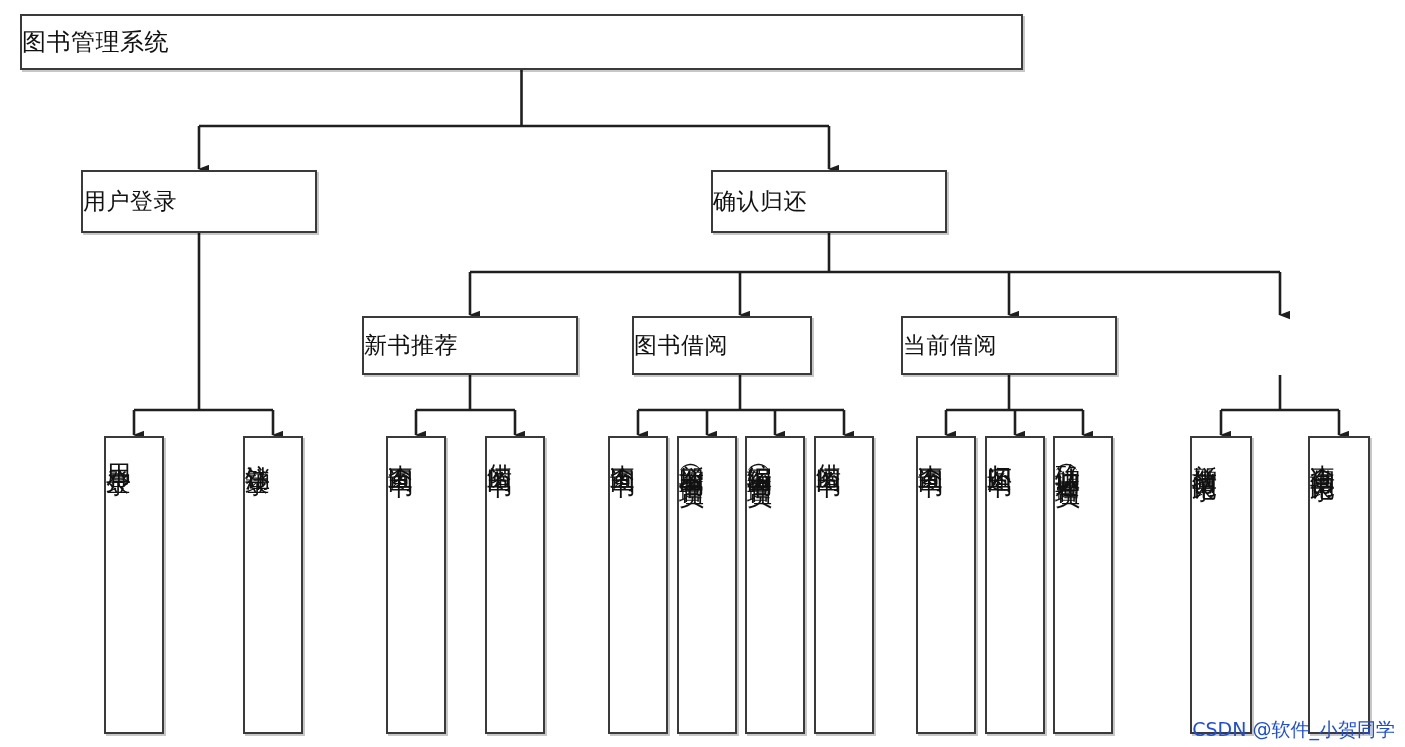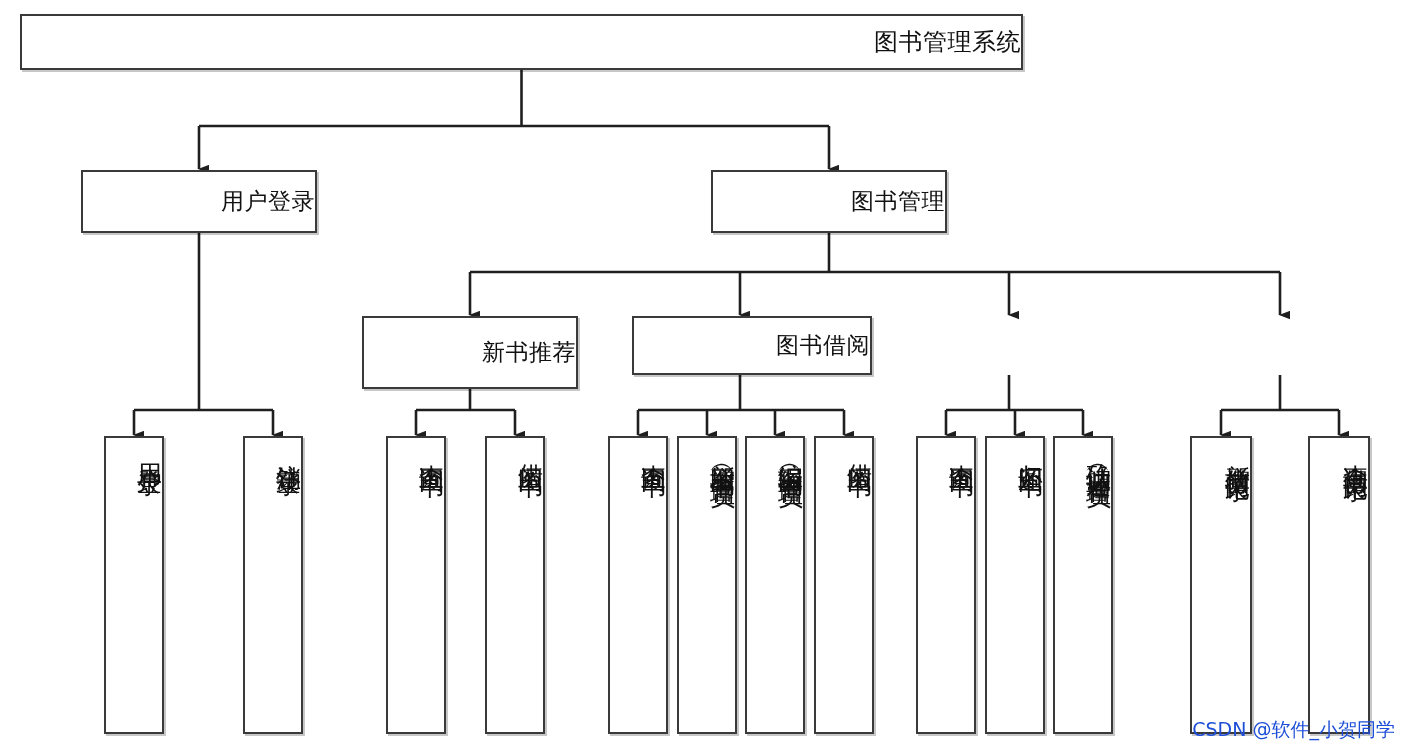--- a/index.html
+++ b/index.html
@@ -26,21 +26,21 @@
     pointer-events: none;
   }
   .node {
     position: absolute;
     box-sizing: border-box;
     border: 2px solid #3a3a3a;
     background: #ffffff;
     box-shadow: 2px 2px 0 rgba(0,0,0,0.22);
     display: flex;
     align-items: center;
-    justify-content: flex-end;
+    justify-content: flex-start;
     color: #111111;
     z-index: 2;
   }
   .node .label {
     display: block;
     text-align: center;
     line-height: 1.12;
     letter-spacing: 0.5px;
   }
   
@@ -125,28 +125,31 @@
   </svg>
 
   <div class="node horiz root" style="left: 20px; top: 14px; width: 1003px; height: 56px;">
     <span class="label">图书管理系统</span>
   </div>
 
   <div class="node horiz" style="left: 81px; top: 170px; width: 236px; height: 63px;">
     <span class="label">用户登录</span>
   </div>
   <div class="node horiz" style="left: 711px; top: 170px; width: 236px; height: 63px;">
-    <span class="label">图书管理</span>
+    <span class="label">确认归还</span>
   </div>
 
-  <div class="node horiz" style="left: 362px; top: 316px; width: 216px; height: 73px;">
+  <div class="node horiz" style="left: 362px; top: 316px; width: 216px; height: 59px;">
     <span class="label">新书推荐</span>
   </div>
-  <div class="node horiz" style="left: 632px; top: 316px; width: 240px; height: 59px;">
+  <div class="node horiz" style="left: 632px; top: 316px; width: 180px; height: 59px;">
     <span class="label">图书借阅</span>
+  </div>
+  <div class="node horiz" style="left: 901px; top: 316px; width: 216px; height: 59px;">
+    <span class="label">当前借阅</span>
   </div>
 
   <div class="node vert" style="left: 104px; top: 436px; width: 60px; height: 298px;">
     <span class="label">用户登录</span>
   </div>
   <div class="node vert" style="left: 243px; top: 436px; width: 60px; height: 298px;">
     <span class="label">注销登录</span>
   </div>
 
   <div class="node vert" style="left: 386px; top: 436px; width: 60px; height: 298px;">

